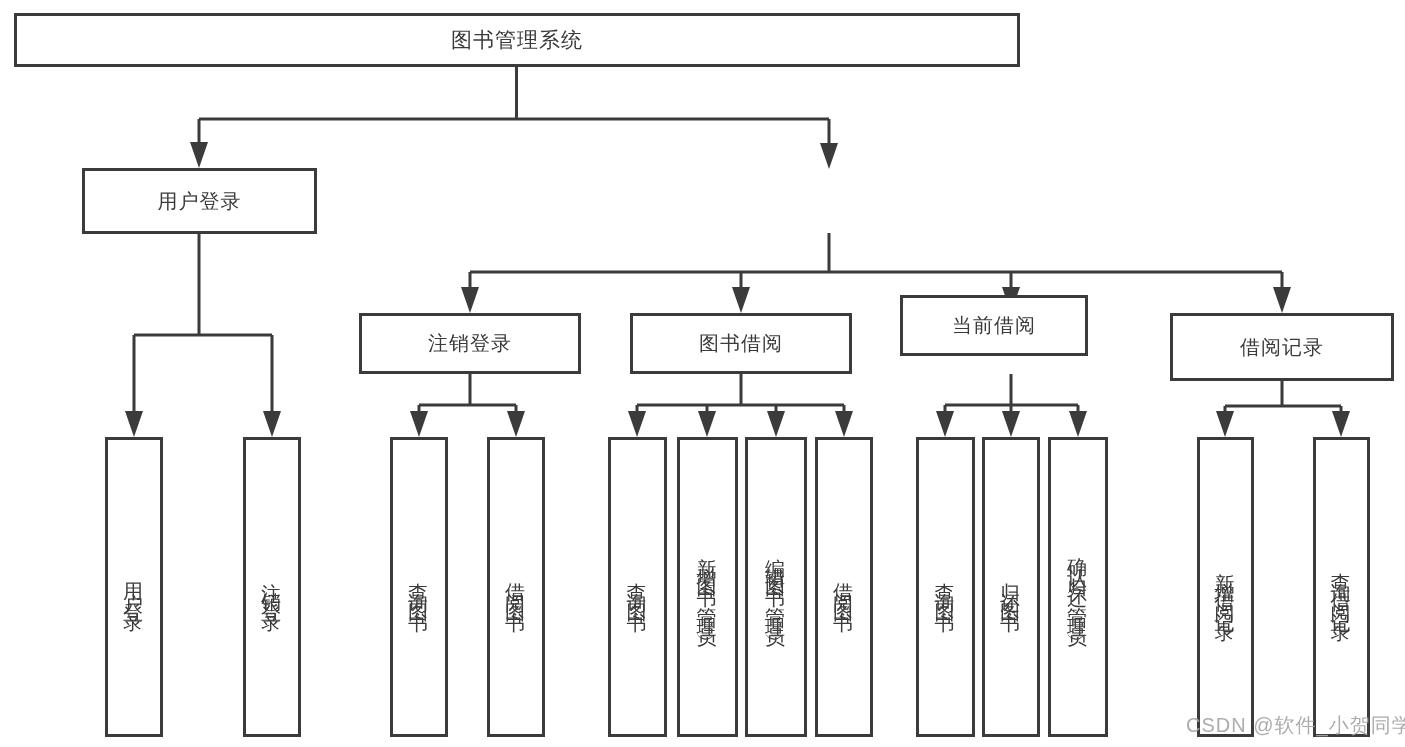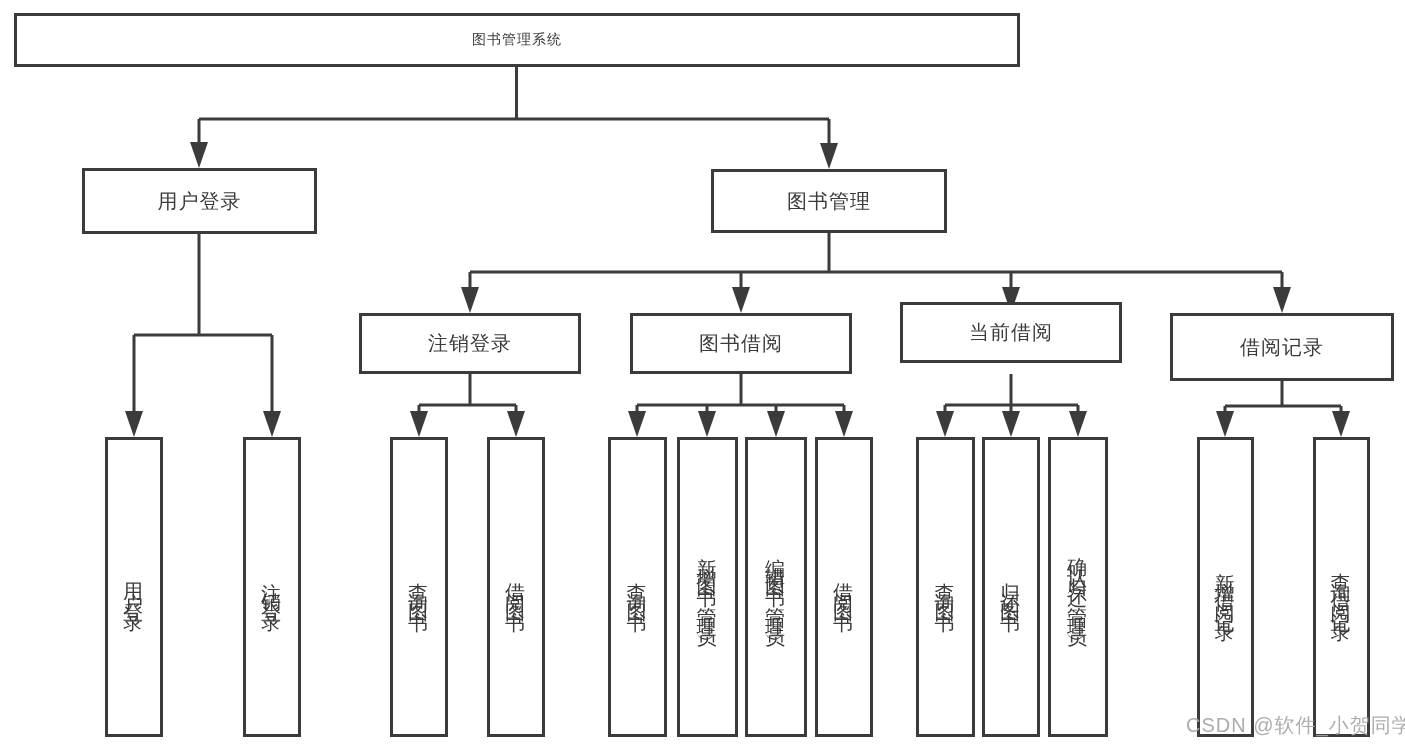--- a/index.html
+++ b/index.html
@@ -24,21 +24,21 @@
     background: #ffffff;
     color: #3a3a3a;
     display: flex;
     align-items: center;
     justify-content: center;
     font-size: 20px;
     letter-spacing: 1px;
     z-index: 2;
     white-space: nowrap;
   }
-  .node.root { font-size: 14px; }
+  .node.root { font-size: 21px; }
   .leaf {
     writing-mode: vertical-rl;
     text-orientation: mixed;
     letter-spacing: 10px;
     font-size: 20px;
     white-space: normal;
   }
   .watermark {
     position: absolute;
     left: 1186px;
@@ -82,25 +82,24 @@
       <polygon points="1002,411 1020,411 1011,437"></polygon>
       <polygon points="1069,411 1087,411 1078,437"></polygon>
       <polygon points="1216,411 1234,411 1225,437"></polygon>
       <polygon points="1332,411 1350,411 1341,437"></polygon>
     </g>
   </svg>
 
   <div class="node root" style="left:14px; top:13px; width:1006px; height:54px;">图书管理系统</div>
 
   <div class="node" style="left:82px; top:168px; width:235px; height:66px;">用户登录</div>
-  <div class="node" style="left:711px; top:169px; width:236px; height:64px;">图书管理</div>
 
   <div class="node" style="left:359px; top:313px; width:222px; height:61px;">注销登录</div>
   <div class="node" style="left:630px; top:313px; width:222px; height:61px;">图书借阅</div>
-  <div class="node" style="left:900px; top:302px; width:222px; height:61px;text-align:center;">当前借阅</div>
+  <div class="node" style="left:900px; top:295px; width:188px; height:61px;text-align:center;">当前借阅</div>
   <div class="node" style="left:1170px; top:313px; width:224px; height:68px;">借阅记录</div>
 
   <div class="node leaf" style="left:105px; top:437px; width:58px; height:300px;">用户登录</div>
   <div class="node leaf" style="left:243px; top:437px; width:58px; height:300px;">注销登录</div>
 
   <div class="node leaf" style="left:390px; top:437px; width:58px; height:300px;">查询图书</div>
   <div class="node leaf" style="left:487px; top:437px; width:58px; height:300px;">借阅图书</div>
 
   <div class="node leaf" style="left:608px; top:437px; width:59px; height:300px;">查询图书</div>
   <div class="node leaf" style="left:677px; top:437px; width:61px; height:300px;">新增图书（管理员）</div>

